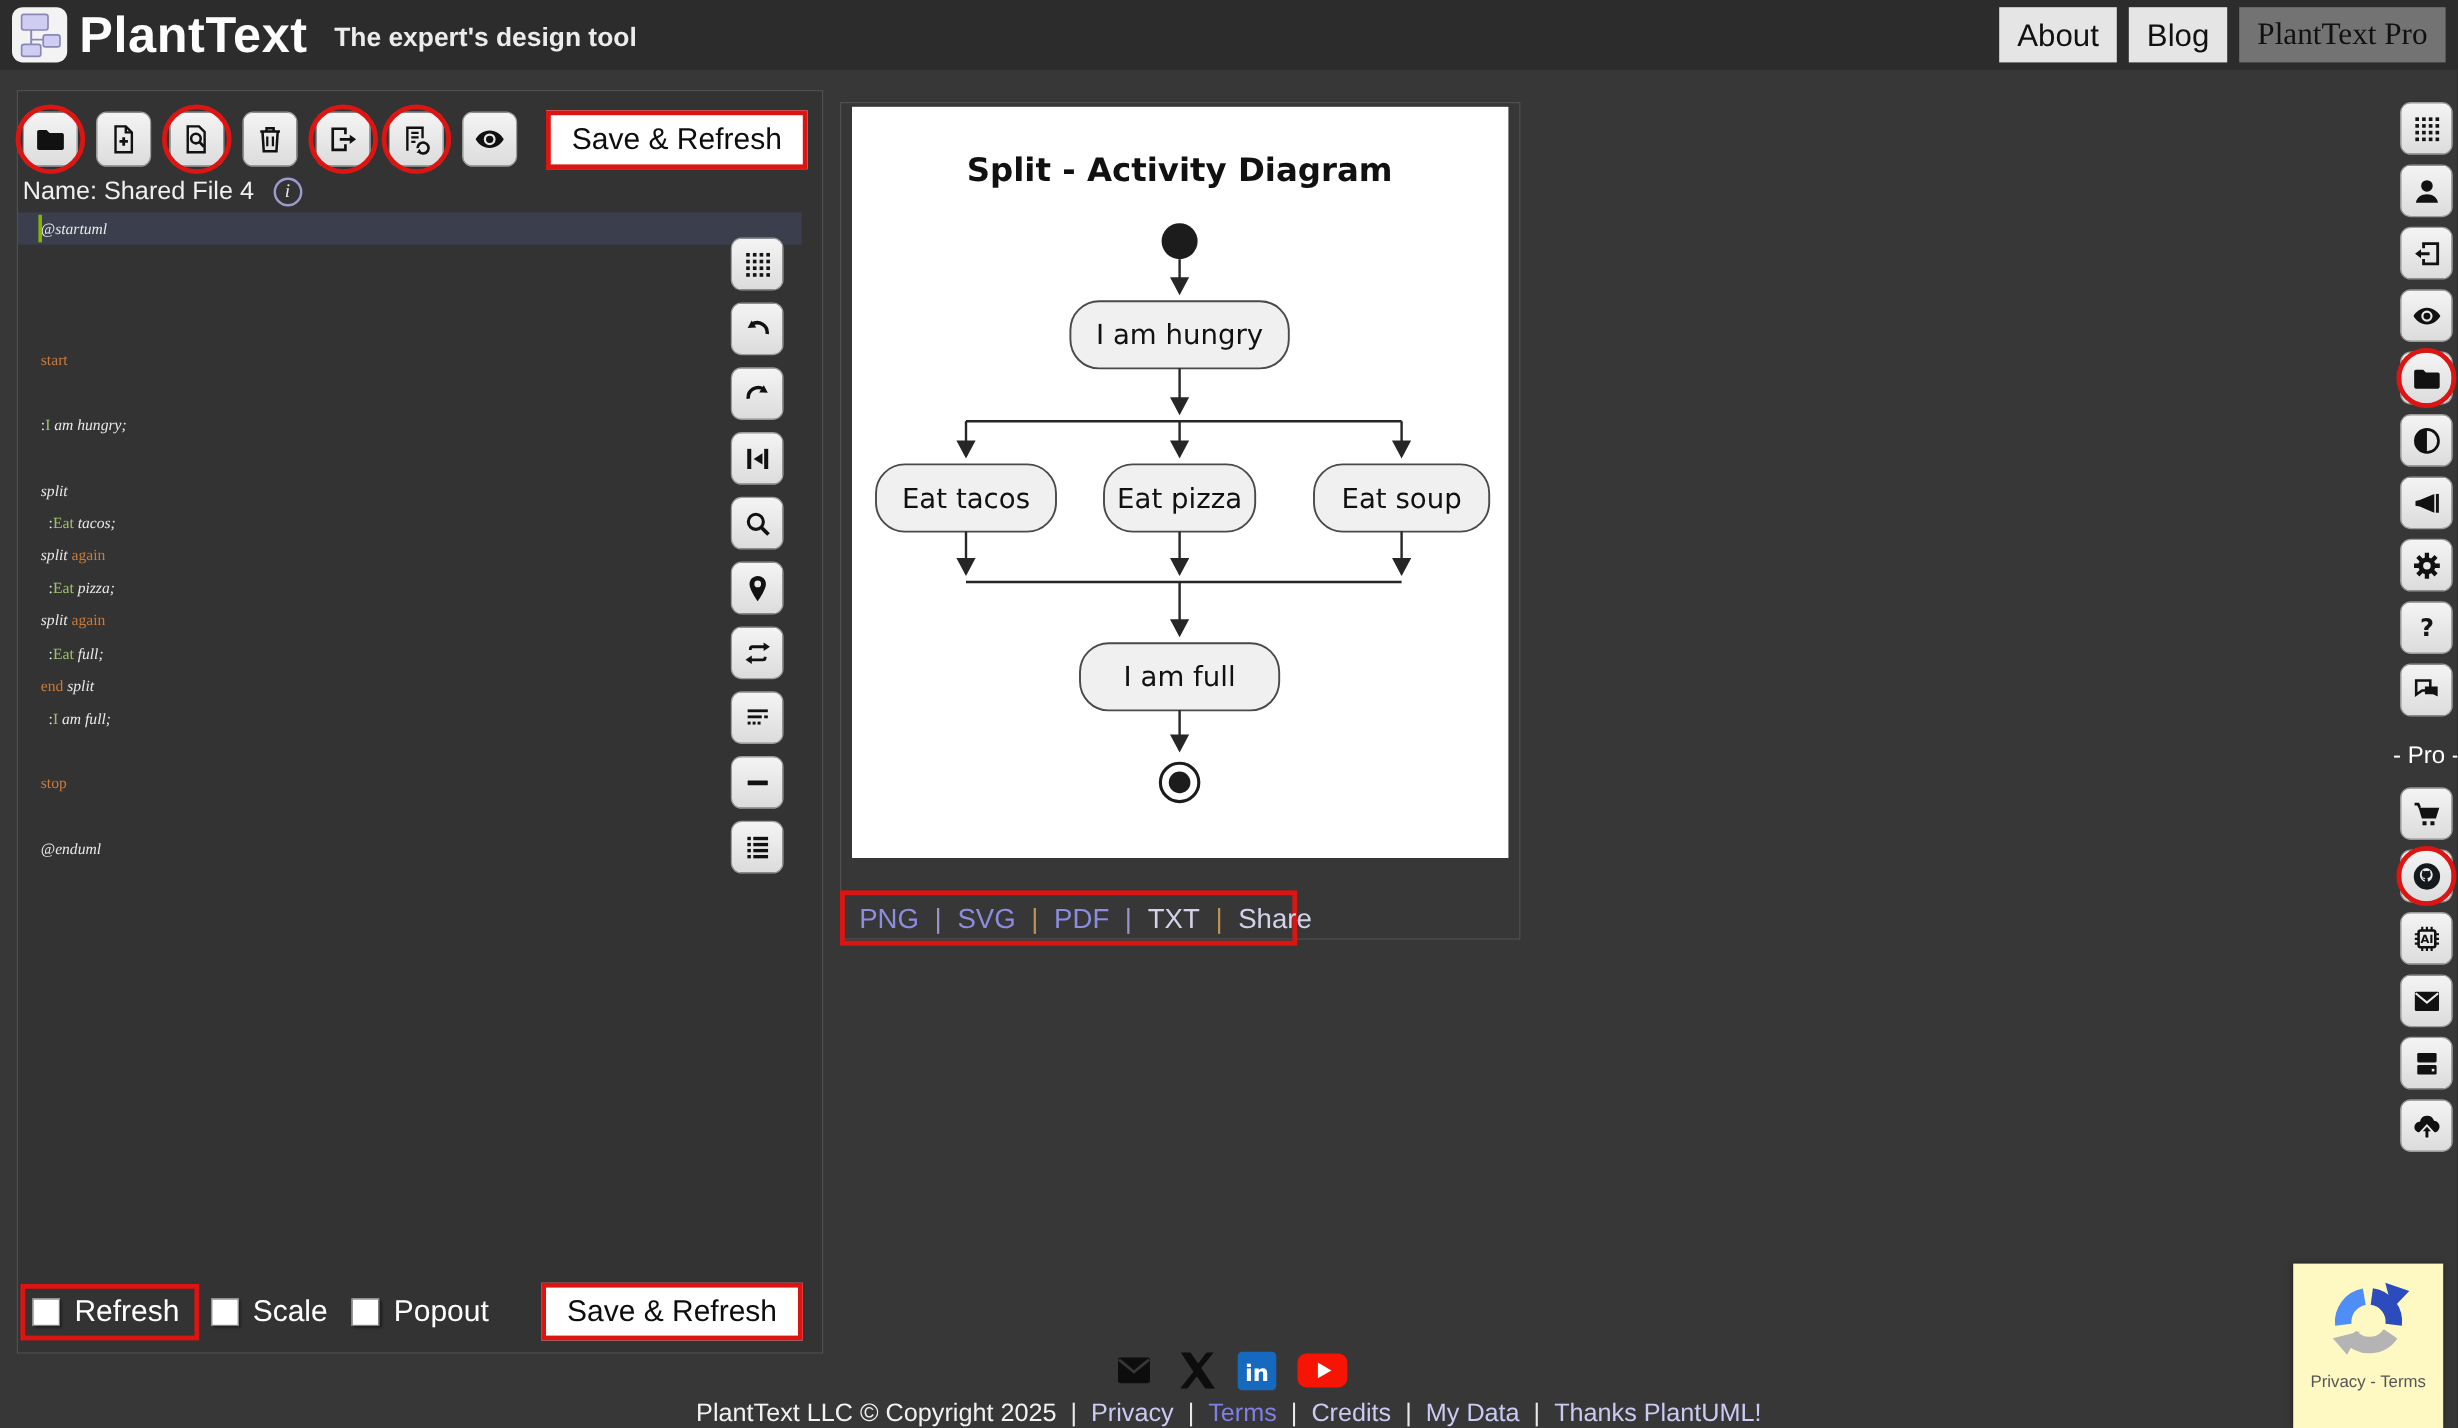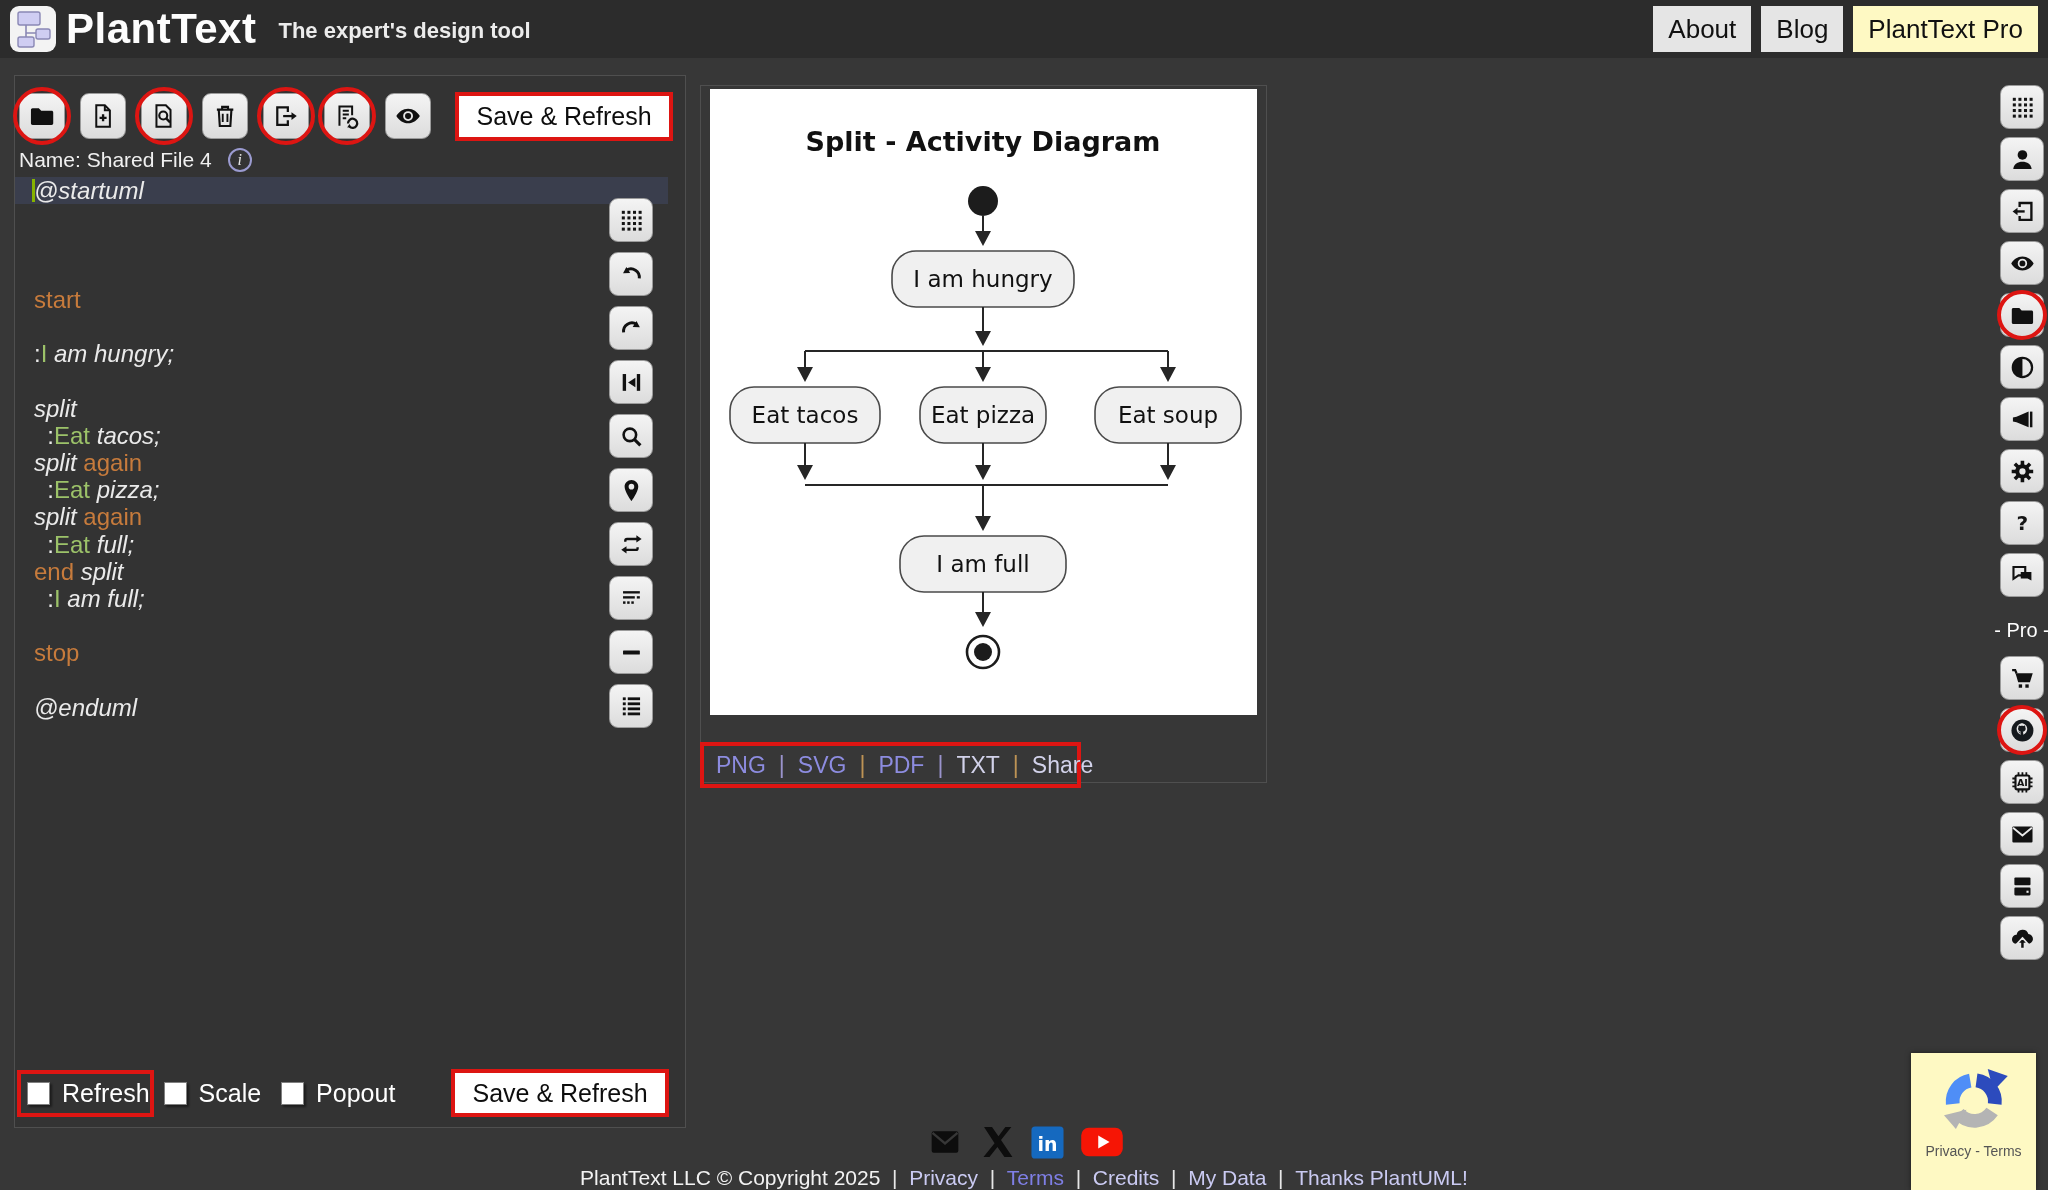--- a/index.html
+++ b/index.html
@@ -8,56 +8,56 @@
   
   .header{position:absolute;left:0;top:0;width:100%;height:58px;background:#2c2c2c;
           display:flex;align-items:center;}
   .logo-box{width:46px;height:46px;margin:4px 10px 4px 10px;background:#f3f3f3;border-radius:9px;flex:0 0 auto;}
   .logo-box svg{width:100%;height:100%;}
   .app-title{font-size:42px;font-weight:bold;color:#fdfdfd;letter-spacing:.5px;}
   .tagline{font-size:22px;font-weight:bold;color:#ececec;margin-left:22px;margin-top:4px;}
   .hdr-spacer{flex:1;}
   .nav-btn{height:46px;display:flex;align-items:center;padding:0 15px;background:#e5e5e5;color:#111;
            font-size:26px;margin-left:10px;cursor:pointer;}
-  .nav-btn.pro{background:#fef9c3;}
+  .nav-btn.pro{background:#737373;font-family:Liberation Serif, serif;}
   .nav-last{margin-right:10px;}
   
   .icon-btn{position:relative;width:46px;height:46px;border-radius:9px;flex:0 0 auto;
             background:linear-gradient(#f4f4f4,#dcdcdc);border:1px solid #9b9b9b;
             display:flex;align-items:center;justify-content:center;box-sizing:border-box;cursor:pointer;}
   .icon-btn svg{width:64%;height:64%;}
   .icon-btn .ring{position:absolute;left:-7px;top:-7px;right:-7px;bottom:-7px;border:4px solid #dd1512;
                   border-radius:50%;pointer-events:none;}
   
   .editor-panel{position:absolute;left:14px;top:75px;width:672px;height:1053px;
                 border:1px solid #4f4f4f;background:#333333;box-sizing:border-box;}
   .top-toolbar{position:absolute;left:4px;top:17px;display:flex;gap:15px;}
   .save-btn{background:#ffffff;border:4px solid #dd1512;color:#0d0d0d;font-size:25px;
             display:flex;align-items:center;justify-content:center;box-sizing:border-box;cursor:pointer;}
   .save-top{position:absolute;left:440px;top:16px;width:218px;height:49px;}
   .name-row{position:absolute;left:4px;top:72px;display:flex;align-items:center;gap:16px;
             color:#f0f0f0;font-size:21px;}
   .info-circle{width:24px;height:24px;border:2px solid #9b9bd0;border-radius:50%;color:#e5e5e5;
                font-family:"Liberation Serif",serif;font-style:italic;font-size:16px;
                display:flex;align-items:center;justify-content:center;box-sizing:border-box;cursor:pointer;}
-  .code{position:absolute;left:0;top:101px;right:17px;font-family:Liberation Sans, sans-serif;
-        font-size:24px;line-height:27.2px;}
+  .code{position:absolute;left:0;top:101px;right:17px;font-family:Liberation Serif, serif;
+        font-size:13px;line-height:27.2px;}
   .code-line{white-space:pre;padding-left:19px;position:relative;}
   .code-line.active{background:#3a3e4d;}
   .caret{position:absolute;left:17px;top:2px;width:2.5px;height:23px;background:#86b300;}
   .c-d{color:#eaeaea;font-style:italic;}
   .c-k{color:#c77b3c;}
   .c-g{color:#9cc269;}
   .c-p{color:#eaeaea;}
   .editor-strip{position:absolute;right:32px;top:122px;display:flex;flex-direction:column;gap:10px;}
   .editor-strip .icon-btn{width:44px;height:44px;}
   .bottom-row{position:absolute;left:6px;bottom:10px;right:8px;display:flex;align-items:center;
               color:#ffffff;font-size:25px;}
   .cb-group{display:flex;align-items:center;gap:12px;margin-right:20px;}
-  .cb-group.hl{border:4px solid #dd1512;padding:5px 0 5px 6px;margin-left:-4px;margin-right:10px;}
+  .cb-group.hl{border:4px solid #dd1512;padding:5px 12px 5px 6px;margin-left:-4px;margin-right:10px;}
   .checkbox{width:23px;height:23px;background:#ffffff;border:1px solid #808080;box-sizing:border-box;
             box-shadow:2px 2px 2px rgba(0,0,0,.45);cursor:pointer;}
   .save-bottom{width:218px;height:48px;margin-left:auto;margin-right:8px;}
   
   .preview-panel{position:absolute;left:700px;top:85px;width:567px;height:698px;
                  border:1px solid #4f4f4f;box-sizing:border-box;}
   .diagram-box{position:absolute;left:9px;top:3px;width:547px;height:626px;background:#ffffff;}
   .links-row{position:absolute;left:-1px;top:656px;width:381px;height:46px;border:4px solid #dd1512;
              box-sizing:border-box;display:flex;align-items:center;gap:13px;padding-left:12px;font-size:23px;}
   .plink{cursor:pointer;}

